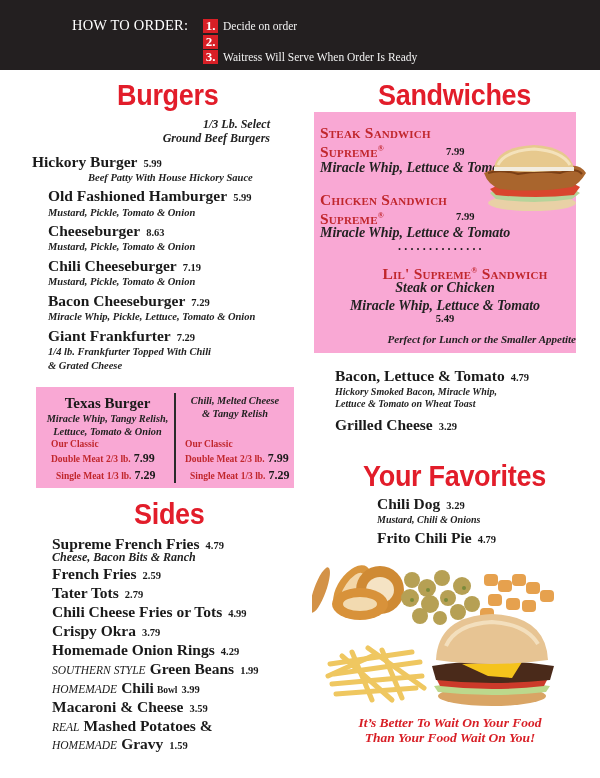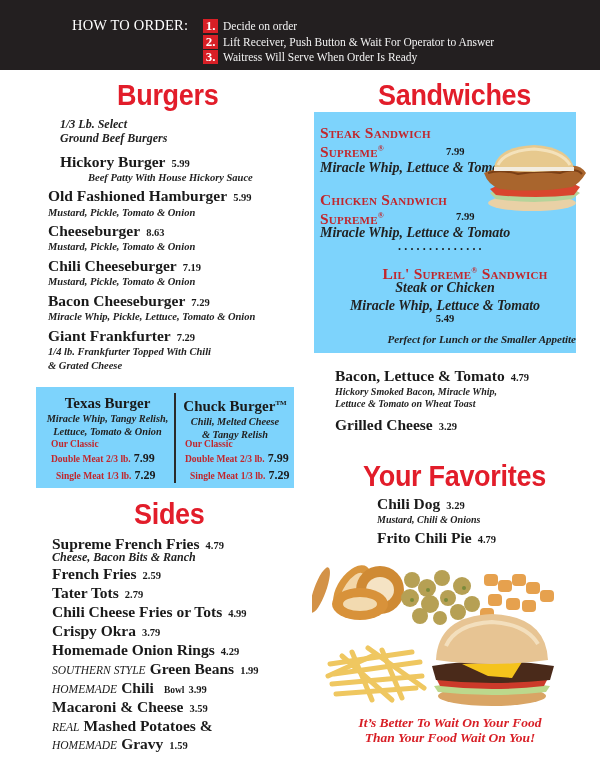--- a/index.html
+++ b/index.html
@@ -11,31 +11,31 @@
   .how-label { position: absolute; left: 72px; top: 17px; color: #fff; font-size: 14.5px; letter-spacing: 0.2px; }
   .step { position: absolute; left: 203px; height: 14px; display: flex; align-items: center; }
   .step-num { width: 15px; height: 14px; background: #d81f26; color: #fff; font-size: 13px; font-weight: bold; display: flex; align-items: center; justify-content: center; }
   .step-text { color: #f2f2f2; font-size: 11.5px; margin-left: 5px; white-space: nowrap; }
 
   .abs { position: absolute; }
 
   
   .sec-title { position: absolute; font-family: "Liberation Sans", "DejaVu Sans", sans-serif; font-weight: bold; color: #e21d2a; font-size: 27px; letter-spacing: -0.3px; transform: scaleY(1.08); }
 
-  .sub-italic { font-style: italic; font-weight: bold; font-size: 12px; text-align: left; color: #222; line-height: 14px; }
+  .sub-italic { font-style: italic; font-weight: bold; font-size: 12px; text-align: right; color: #222; line-height: 14px; }
 
   .item { position: absolute; white-space: nowrap; }
   .item-name { font-weight: bold; font-size: 15.5px; color: #1a1a1a; }
   .item-price { font-weight: bold; font-size: 10.5px; color: #1a1a1a; margin-left: 6px; }
   .item-desc { position: absolute; white-space: nowrap; font-style: italic; font-weight: bold; font-size: 10.5px; color: #222; line-height: 13px; }
   .smallcaps-it { font-style: italic; font-size: 11.5px; font-weight: normal; }
-  .bowl { font-size: 9.5px; font-weight: bold; margin-left: 10px; }
-
-  
-  .yellow-box { position: absolute; background: #7dd3fc; }
+  .bowl { font-size: 9.5px; font-weight: bold; margin-left: 3px; }
+
+  
+  .yellow-box { position: absolute; background: #f9a8d4; }
   .tc-col { position: absolute; top: 0; text-align: center; }
   .tc-name { font-weight: bold; font-size: 15px; line-height: 18px; color: #1a1a1a; }
   .tc-desc { font-style: italic; font-weight: bold; font-size: 10.3px; line-height: 13px; color: #222; }
   .tc-line { position: absolute; white-space: nowrap; font-weight: bold; font-size: 9.5px; color: #c1272d; }
   .tc-price { color: #1a1a1a; font-size: 12px; margin-left: 3px; }
   .tc-divider { position: absolute; left: 138px; top: 6px; width: 1.5px; height: 90px; background: #2a2a2a; }
 
   
   .sw-title { position: absolute; white-space: nowrap; color: #c1272d; font-weight: bold; font-size: 15.5px; line-height: 16px; font-variant: small-caps; letter-spacing: 0.2px; }
   .reg { font-size: 8px; vertical-align: super; }
@@ -52,35 +52,34 @@
 <body>
 
 <div class="header">
   <div class="how-label">HOW TO ORDER:</div>
   <div class="step" style="top:19px;">
     <span class="step-num">1.</span>
     <span class="step-text">Decide on order</span>
   </div>
   <div class="step" style="top:35px;">
     <span class="step-num">2.</span>
-    <span class="step-text">Lift Receiver, Push Button &amp; Wait For Operator to Answer</span>
   </div>
   <div class="step" style="top:50px;">
     <span class="step-num">3.</span>
     <span class="step-text">Waitress Will Serve When Order Is Ready</span>
   </div>
 </div>
 
 <div class="sec-title" style="left:117px; top:80px;">Burgers</div>
 <div class="abs sub-italic" style="left:60px; top:117px; width:210px;">
   <div>1/3 Lb. Select</div>
   <div>Ground Beef Burgers</div>
 </div>
 
-<div class="item" style="left:60px; top:153px;">
+<div class="item" style="left:32px; top:153px;">
   <span class="item-name">Hickory Burger</span><span class="item-price">5.99</span>
 </div>
 <div class="item-desc" style="left:48px; top:171px;margin-left:40px;">Beef Patty With House Hickory Sauce</div>
 
 <div class="item" style="left:48px; top:187px;">
   <span class="item-name">Old Fashioned Hamburger</span><span class="item-price">5.99</span>
 </div>
 <div class="item-desc" style="left:48px; top:206px;">Mustard, Pickle, Tomato &amp; Onion</div>
 
 <div class="item" style="left:48px; top:222px;">
@@ -114,21 +113,20 @@
   <div class="tc-line" style="left:15px; top:64px;">
     <span>Double Meat 2/3 lb.</span><span class="tc-price">7.99</span>
   </div>
   <div class="tc-line" style="left:20px; top:81px;">
     <span>Single Meat 1/3 lb.</span><span class="tc-price">7.29</span>
   </div>
 
   <div class="tc-divider"></div>
 
   <div class="tc-col" style="left:140px; width:118px; padding-top:7px;">
-    <div class="tc-name"><span>Chuck Burger</span><span style="font-size:7px; vertical-align:super;">TM</span></div>
     <div class="tc-desc">Chili, Melted Cheese</div>
     <div class="tc-desc">&amp; Tangy Relish</div>
   </div>
   <div class="tc-line" style="left:149px; top:52px;">Our Classic</div>
   <div class="tc-line" style="left:149px; top:64px;">
     <span>Double Meat 2/3 lb.</span><span class="tc-price">7.99</span>
   </div>
   <div class="tc-line" style="left:154px; top:81px;">
     <span>Single Meat 1/3 lb.</span><span class="tc-price">7.29</span>
   </div>

